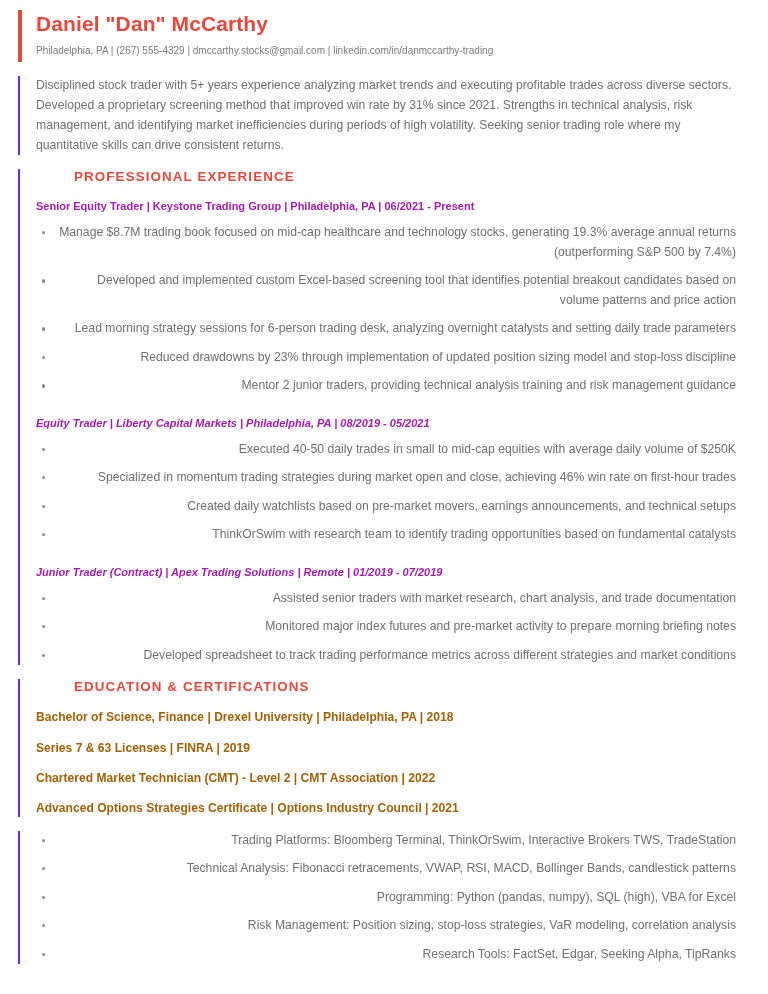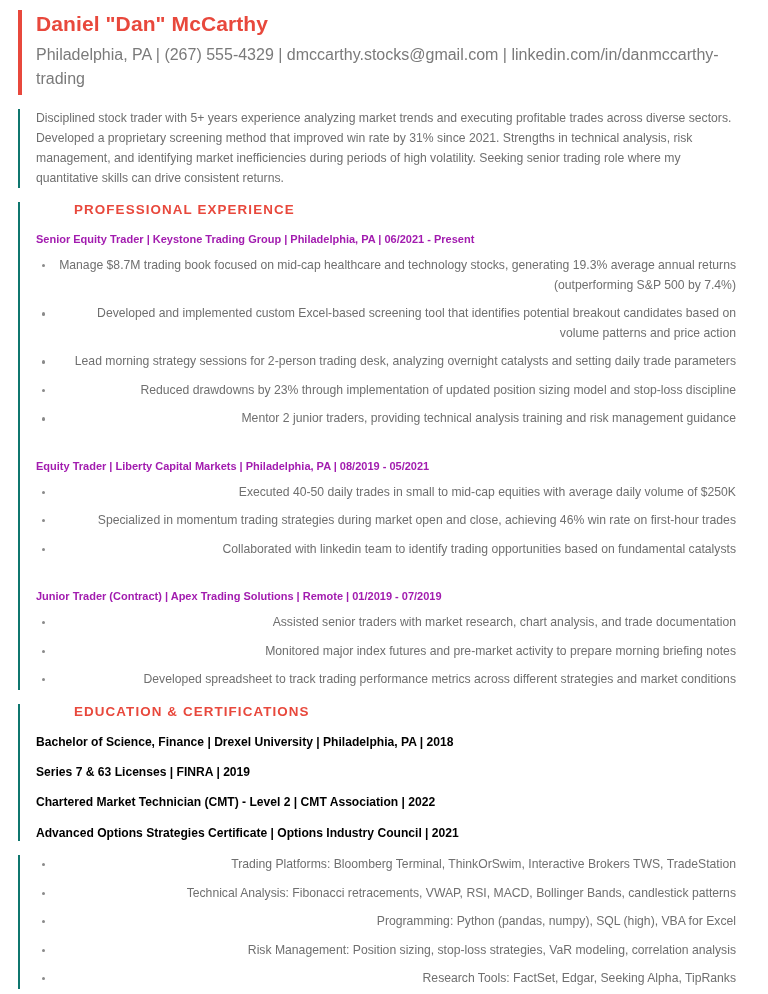--- a/index.html
+++ b/index.html
@@ -29,29 +29,29 @@
   }
   .name {
     color: #e8483c;
     font-size: 21px;
     font-weight: bold;
     line-height: 1.3;
     margin: 0 0 2px 0;
     letter-spacing: 0.1px;
   }
   .contact {
-    font-size: 16px;
+    font-size: 10px;
     color: #7a7a7a;
     line-height: 1.5;
     margin: 6px 0 0 0;
   }
 
   
   .block {
-    border-left: 2px solid #0f766e;
+    border-left: 2px solid #6d28d9;
     padding: 0 0 0 16px;
     margin: 0;
   }
   .block.spaced {
     margin-top: 14px;
   }
 
   .summary {
     font-size: 12.2px;
     line-height: 1.62;
@@ -71,21 +71,22 @@
   }
 
   .job-title {
     color: #a21caf;
     font-size: 11px;
     font-weight: bold;
     margin: 0 0 9px 0;
     line-height: 1.35;
   }
   .job-title.next {
-    margin-top: 30px;
+    margin-top: 20px;
+    font-style: italic;
   }
 
   ul.bullets {
     list-style: none;
     margin: 0 0 0 0;
     padding: 0;
     text-align: right;
   }
   ul.bullets li {
     position: relative;
@@ -101,21 +102,21 @@
     position: absolute;
     left: 6px;
     top: 8px;
     width: 3.2px;
     height: 3.2px;
     border-radius: 50%;
     background: #8a8a8a;
   }
 
   .edu-line {
-    color: #000000;
+    color: #a16207;
     font-size: 12.1px;
     font-weight: bold;
     line-height: 1.35;
     margin: 0 0 14px 0;
   }
   .edu-line:last-child { margin-bottom: 0; }
 </style>
 </head>
 <body>
 
@@ -130,30 +131,31 @@
     <p class="summary">Disciplined stock trader with 5+ years experience analyzing market trends and executing profitable trades across diverse sectors. Developed a proprietary screening method that improved win rate by 31% since 2021. Strengths in technical analysis, risk management, and identifying market inefficiencies during periods of high volatility. Seeking senior trading role where my quantitative skills can drive consistent returns.</p>
   </div>
 
   <div class="block spaced">
     <div class="section-title">PROFESSIONAL EXPERIENCE</div>
 
     <div class="job-title">Senior Equity Trader | Keystone Trading Group | Philadelphia, PA | 06/2021 - Present</div>
     <ul class="bullets">
       <li>Manage $8.7M trading book focused on mid-cap healthcare and technology stocks, generating 19.3% average annual returns (outperforming S&amp;P 500 by 7.4%)</li>
       <li>Developed and implemented custom Excel-based screening tool that identifies potential breakout candidates based on volume patterns and price action</li>
-      <li>Lead morning strategy sessions for 2-person trading desk, analyzing overnight catalysts and setting daily trade parameters</li>
+      <li>Lead morning strategy sessions for 6-person trading desk, analyzing overnight catalysts and setting daily trade parameters</li>
       <li>Reduced drawdowns by 23% through implementation of updated position sizing model and stop-loss discipline</li>
       <li>Mentor 2 junior traders, providing technical analysis training and risk management guidance</li>
     </ul>
 
     <div class="job-title next">Equity Trader | Liberty Capital Markets | Philadelphia, PA | 08/2019 - 05/2021</div>
     <ul class="bullets">
       <li>Executed 40-50 daily trades in small to mid-cap equities with average daily volume of $250K</li>
       <li>Specialized in momentum trading strategies during market open and close, achieving 46% win rate on first-hour trades</li>
-      <li>Collaborated with linkedin team to identify trading opportunities based on fundamental catalysts</li>
+      <li>Created daily watchlists based on pre-market movers, earnings announcements, and technical setups</li>
+      <li>ThinkOrSwim with research team to identify trading opportunities based on fundamental catalysts</li>
     </ul>
 
     <div class="job-title next">Junior Trader (Contract) | Apex Trading Solutions | Remote | 01/2019 - 07/2019</div>
     <ul class="bullets">
       <li>Assisted senior traders with market research, chart analysis, and trade documentation</li>
       <li>Monitored major index futures and pre-market activity to prepare morning briefing notes</li>
       <li>Developed spreadsheet to track trading performance metrics across different strategies and market conditions</li>
     </ul>
   </div>
 

